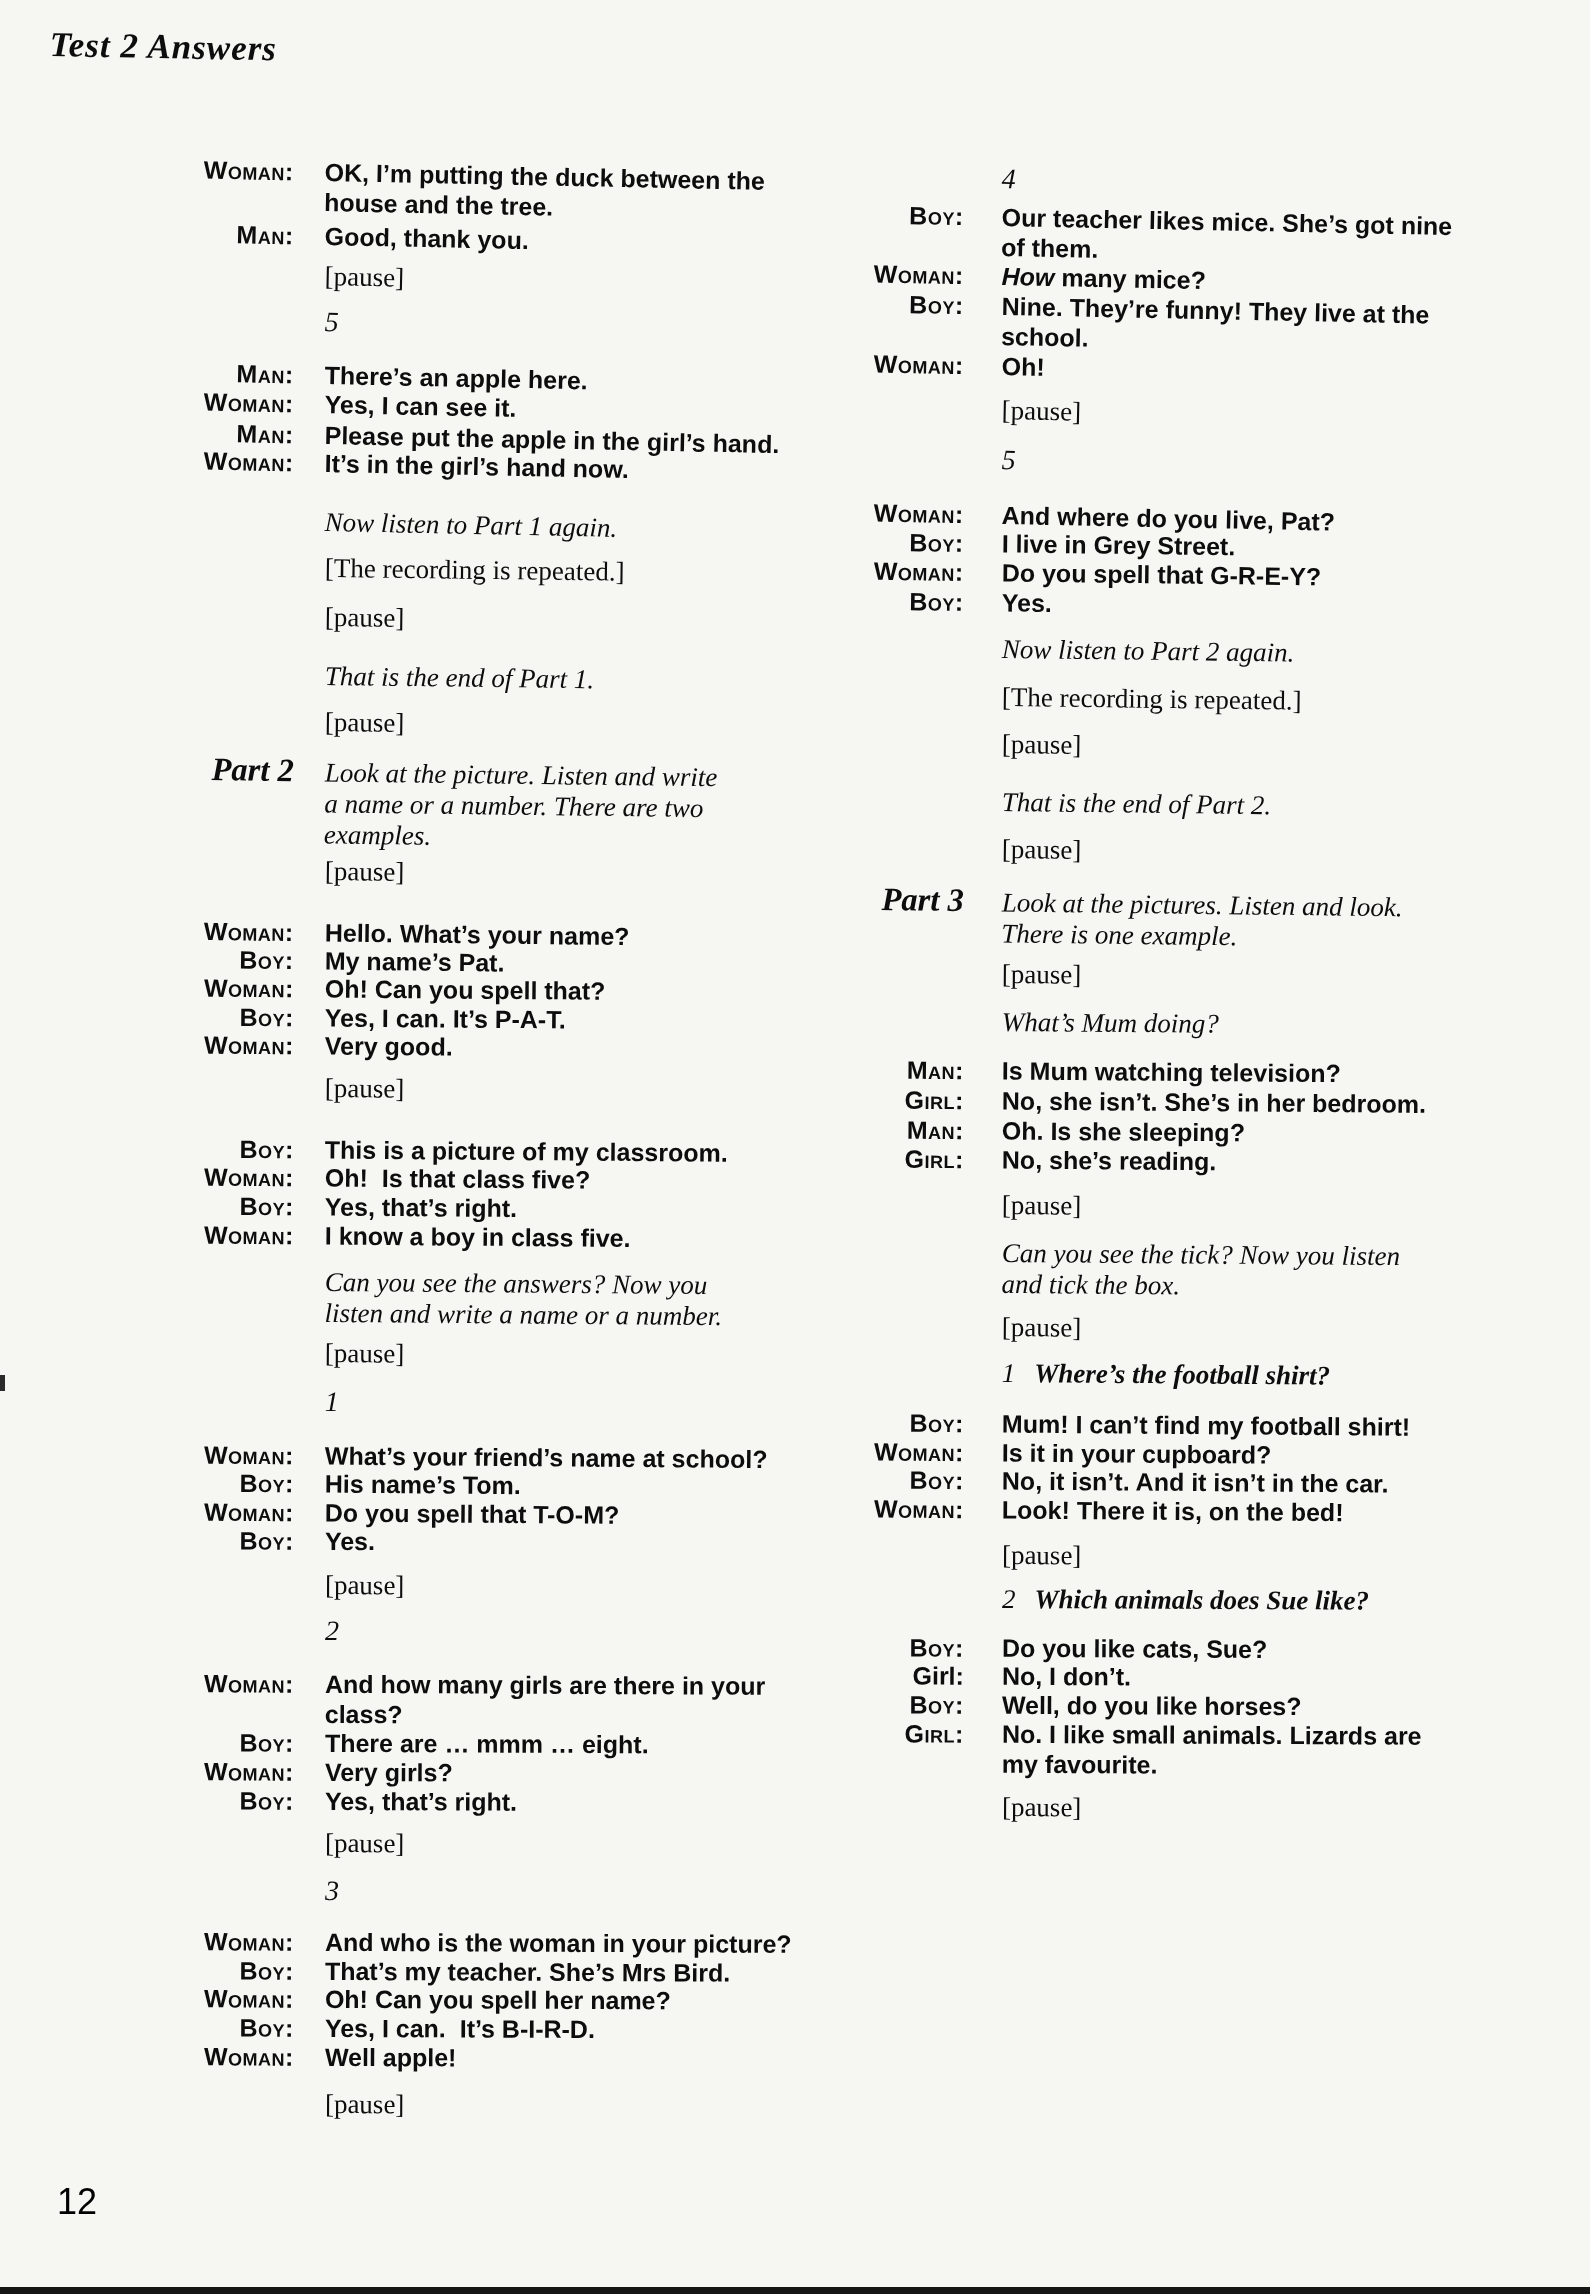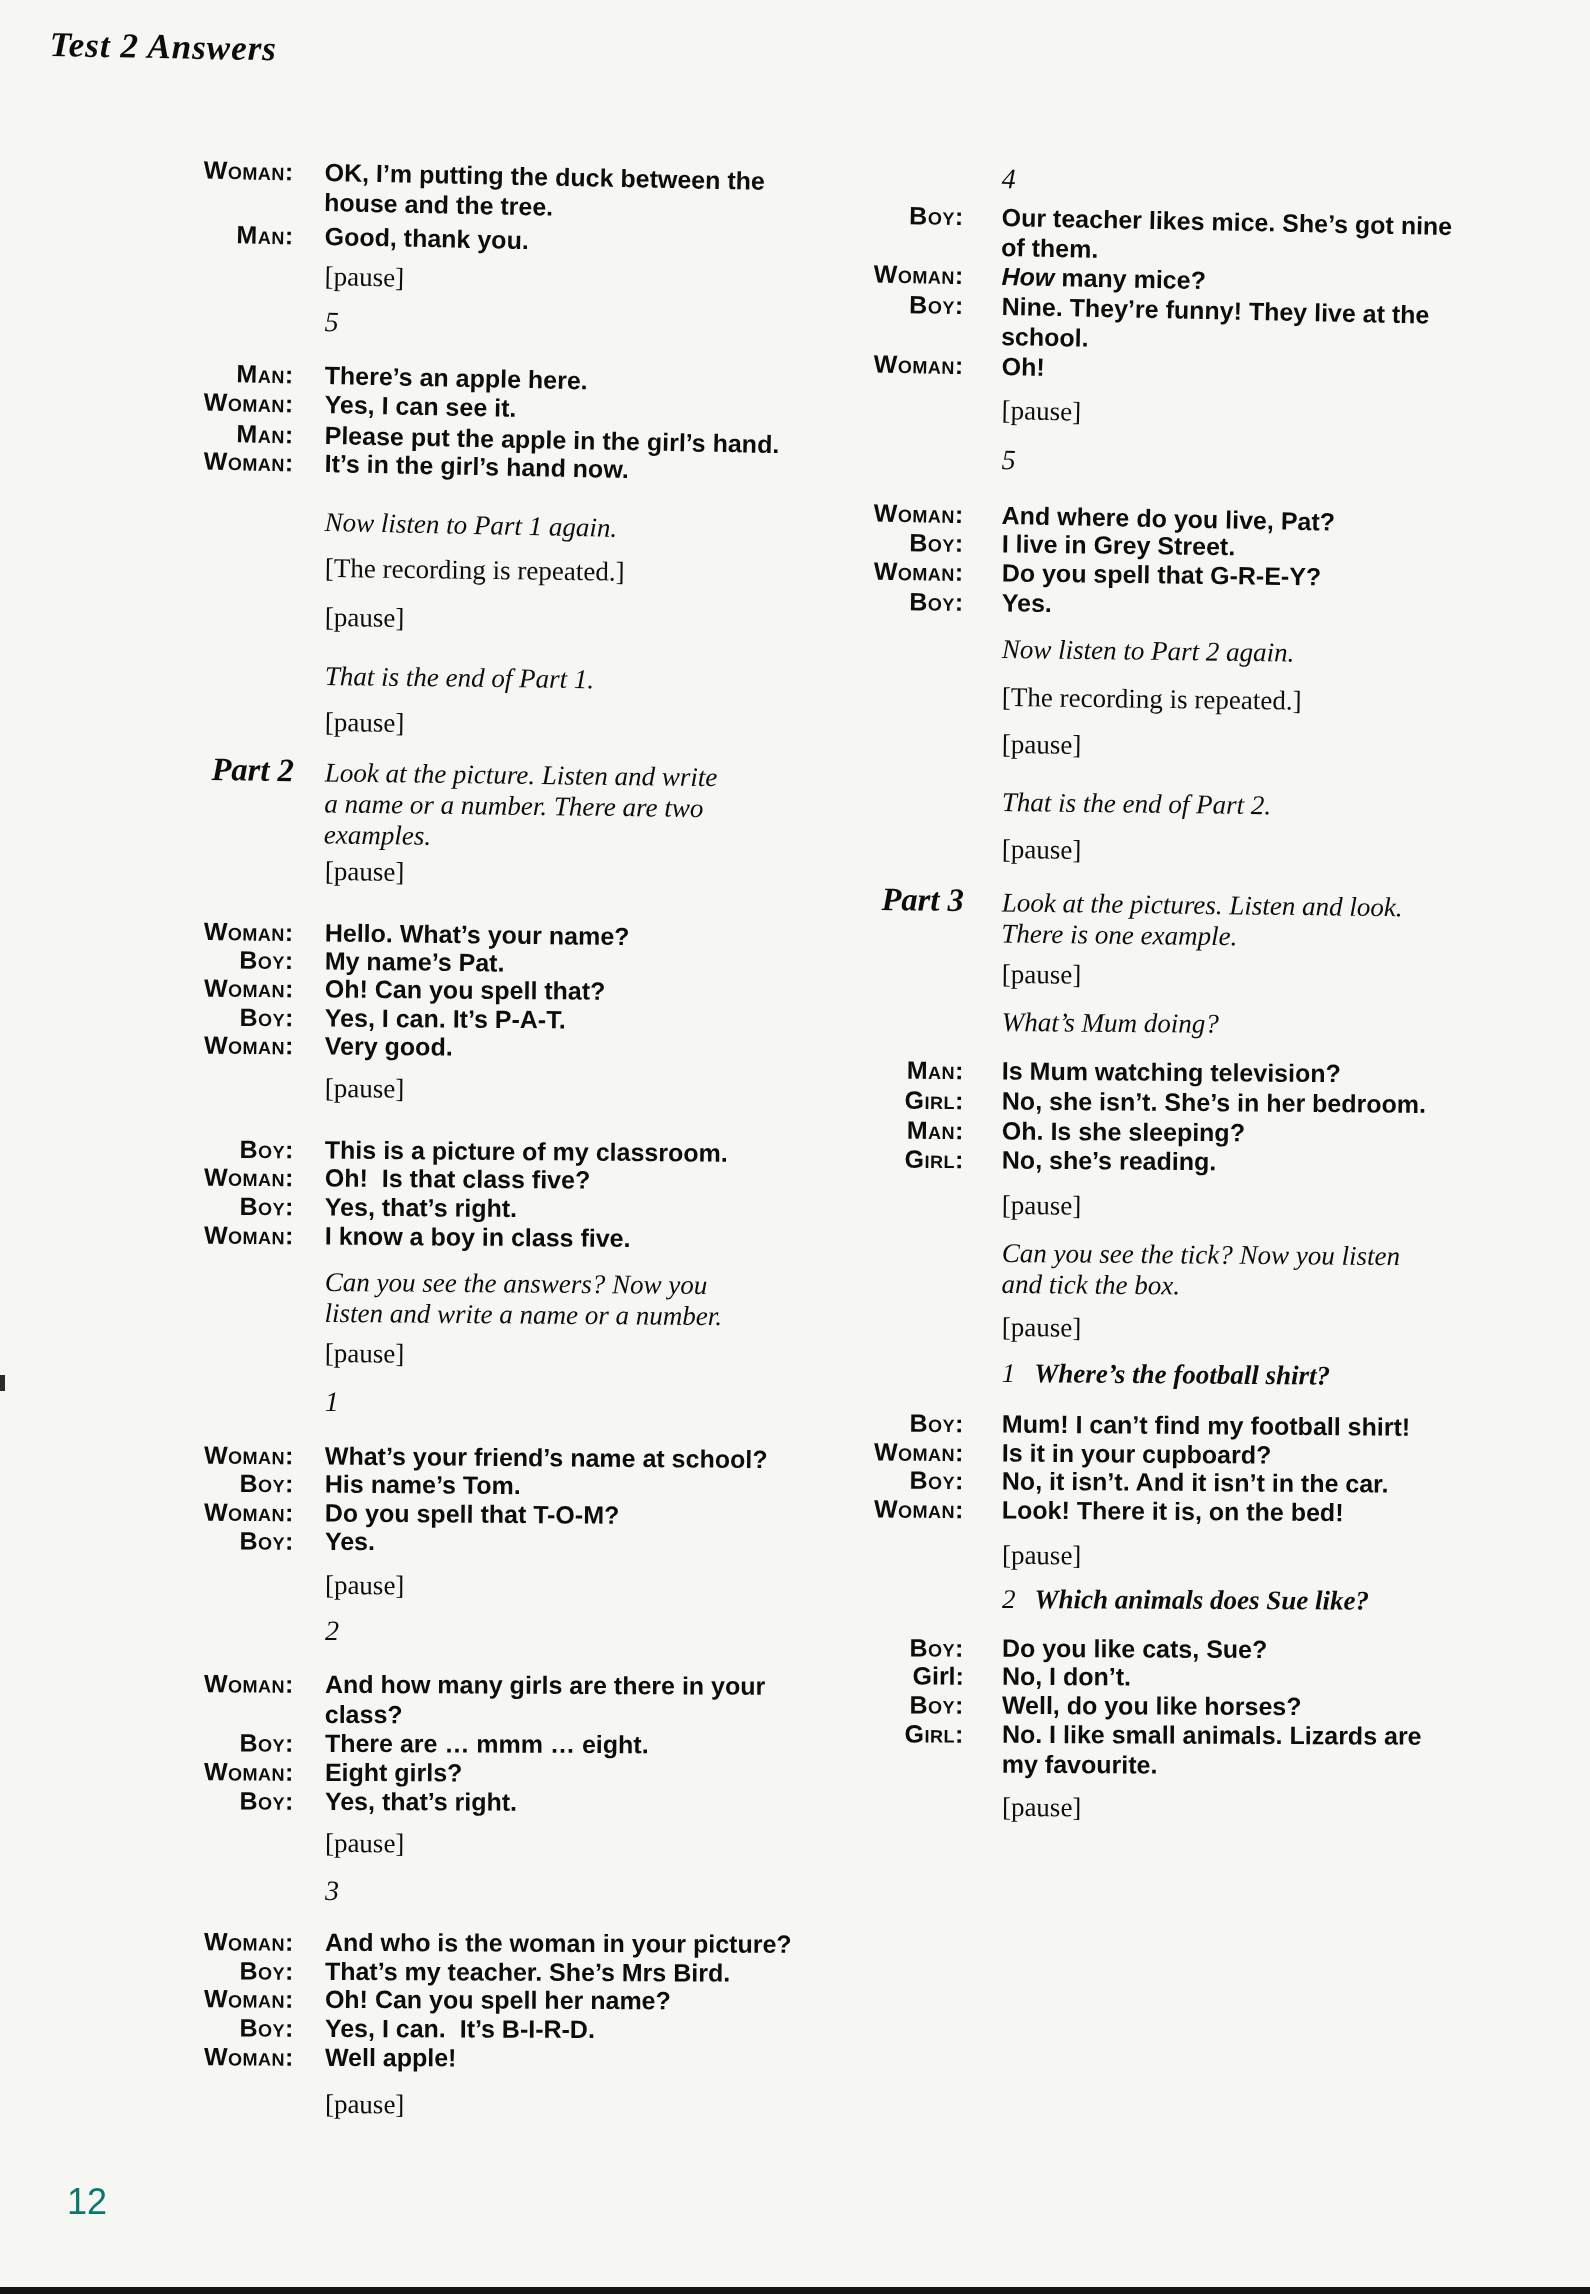--- a/index.html
+++ b/index.html
@@ -41,22 +41,22 @@
   .qtext{
     font-family:"Liberation Serif","DejaVu Serif",serif;font-style:italic;font-weight:600;
     font-size:27px;white-space:pre;
   }
   #header{
     position:absolute;left:50px;top:25px;transform:rotate(1.1deg);transform-origin:left top;
     font-family:"Liberation Serif","DejaVu Serif",serif;font-weight:600;font-style:italic;
     font-size:35px;letter-spacing:1px;color:#0d0d0d;
   }
   #pagenum{
-    position:absolute;left:67px;top:2181px;
-    font-family:"Liberation Sans",sans-serif;font-size:36px;font-weight:500;color:#0f766e;
+    position:absolute;left:57px;top:2181px;
+    font-family:"Liberation Sans",sans-serif;font-size:36px;font-weight:500;color:#000000;
   }
   #scan-edge-bottom{
     position:absolute;left:0;right:0;bottom:0;height:6.7px;background:#151515;
   }
   #scan-mark-left{
     position:absolute;left:0;top:1375px;width:4.8px;height:16.3px;background:#2a2a2a;
   }
 </style>
 </head>
 <body>
@@ -239,21 +239,21 @@
       </div>
       <div class="block dialogue" style="left: 124px; top: 1727px; transform: rotate(0.25deg);">
         <div class="lbl" style="width: 170px;">Boy:</div>
         <div class="dtxt" style="margin-left: 31px;">
           <div class="dline">There are … mmm … eight.</div>
         </div>
       </div>
       <div class="block dialogue" style="left: 124px; top: 1756px; transform: rotate(0.25deg);">
         <div class="lbl" style="width: 170px;">Woman:</div>
         <div class="dtxt" style="margin-left: 31px;">
-          <div class="dline">Eight girls?</div>
+          <div class="dline">Very girls?</div>
         </div>
       </div>
       <div class="block dialogue" style="left: 124px; top: 1785px; transform: rotate(0.25deg);">
         <div class="lbl" style="width: 170px;">Boy:</div>
         <div class="dtxt" style="margin-left: 31px;">
           <div class="dline">Yes, that’s right.</div>
         </div>
       </div>
       <div class="block bracket" style="left: 124px; top: 1828px; transform: rotate(0.25deg); margin-left: 201px;">
         <div class="sline">[pause]</div>

